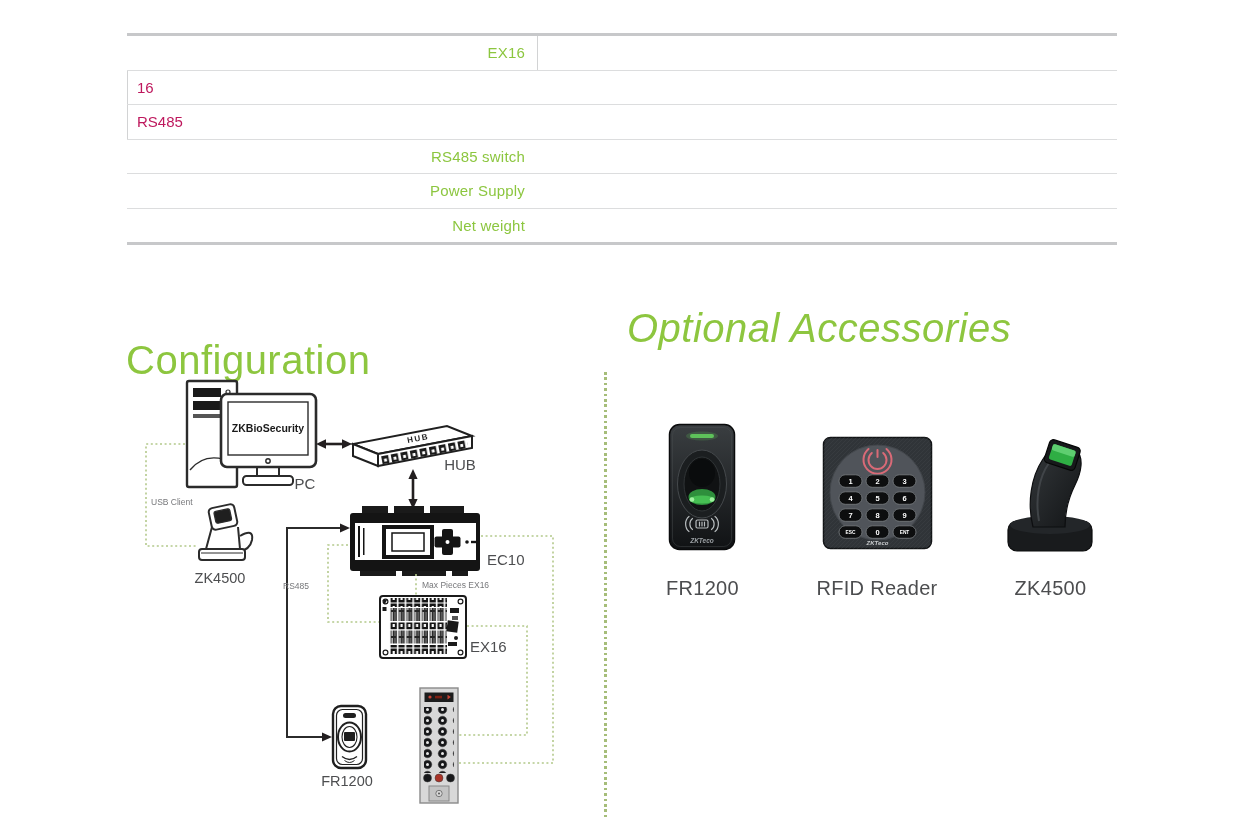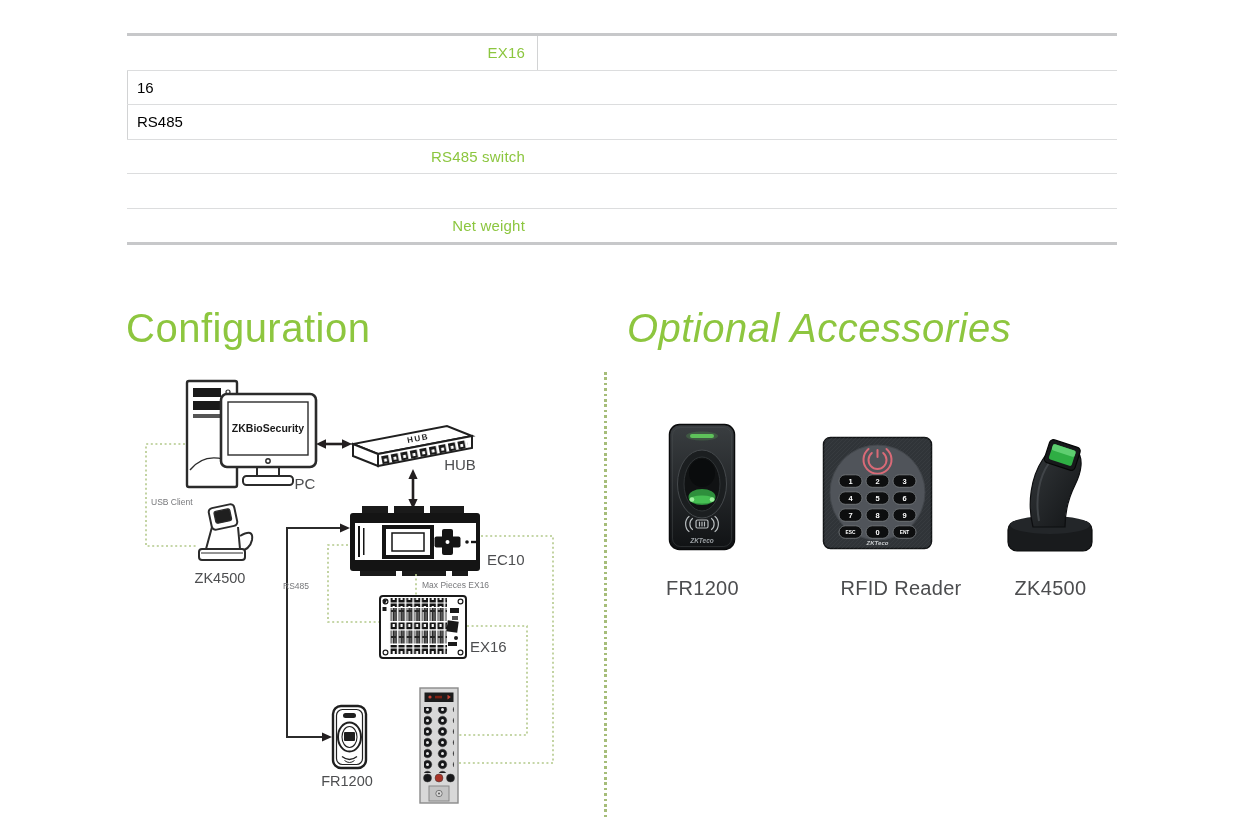--- a/index.html
+++ b/index.html
@@ -14,46 +14,46 @@
     border-top:3px solid #c7c8ca;border-bottom:3px solid #c7c8ca;
   }
   .spec-row{display:flex;align-items:center;height:33.5px;border-bottom:1px solid #dcddde;}
   .spec-row:last-child{border-bottom:none;gap:14px;}
   .spec-label{
     width:398px;padding-right:12px;text-align:right;
     color:#8cc63f;font-size:15px;letter-spacing:.2px;
   }
   .spec-value{
     flex:1;border-left:1px solid #d2d3d4;padding-left:9px;
-    color:#000000;font-size:15px;height:100%;display:flex;align-items:center;
+    color:#be185d;font-size:15px;height:100%;display:flex;align-items:center;
   }
   
   .section-title{
     position:absolute;top:306px;color:#8dc63f;font-size:40px;font-weight:300;
     letter-spacing:.5px;white-space:nowrap;
   }
-  .title-config{left:126px;}
+  .title-config{left:126px;margin-top:32px;}
   .title-access{left:627px;font-style:italic;}
   
   .diagram-svg{position:absolute;left:127px;top:372px;}
   .section-separator{
     position:absolute;left:604px;top:372px;height:446px;width:2.5px;
     background:repeating-linear-gradient(to bottom,#a6bd79 0 2.6px,transparent 2.6px 5.4px);
   }
   
   .accessory-img{position:absolute;}
   .acc-fr1200{left:668px;top:423px;}
   .acc-rfid{left:822px;top:436px;}
   .acc-zk4500{left:1005px;top:425px;}
   .accessory-label{
     position:absolute;top:577px;height:24px;color:#4c4d4f;font-size:20px;
     text-align:center;letter-spacing:.3px;
   }
   .lbl-fr1200{left:650px;width:105px;}
-  .lbl-rfid{left:836px;width:130px;}
+  .lbl-rfid{left:812px;width:130px;}
   .lbl-zk4500{left:1003px;width:95px;}
   text{font-family:"Liberation Sans", sans-serif;}
 </style>
 </head>
 <body>
 
 <div class="spec-table">
   <div class="spec-row">
     <div class="spec-label">EX16</div>
     <div class="spec-value"></div>
@@ -61,20 +61,21 @@
   <div class="spec-row">
     <div class="spec-value">16</div>
   </div>
   <div class="spec-row">
     <div class="spec-value">RS485</div>
   </div>
   <div class="spec-row">
     <div class="spec-label">RS485 switch</div>
   </div>
   <div class="spec-row">
+    <div class="spec-label">Power Supply</div>
   </div>
   <div class="spec-row">
     <div class="spec-label">Net weight</div>
   </div>
 </div>
 
 <div class="section-title title-config">Configuration</div>
 <div class="section-title title-access">Optional Accessories</div>
 
 <svg class="diagram-svg" width="478" height="455" viewBox="127 372 478 455">

